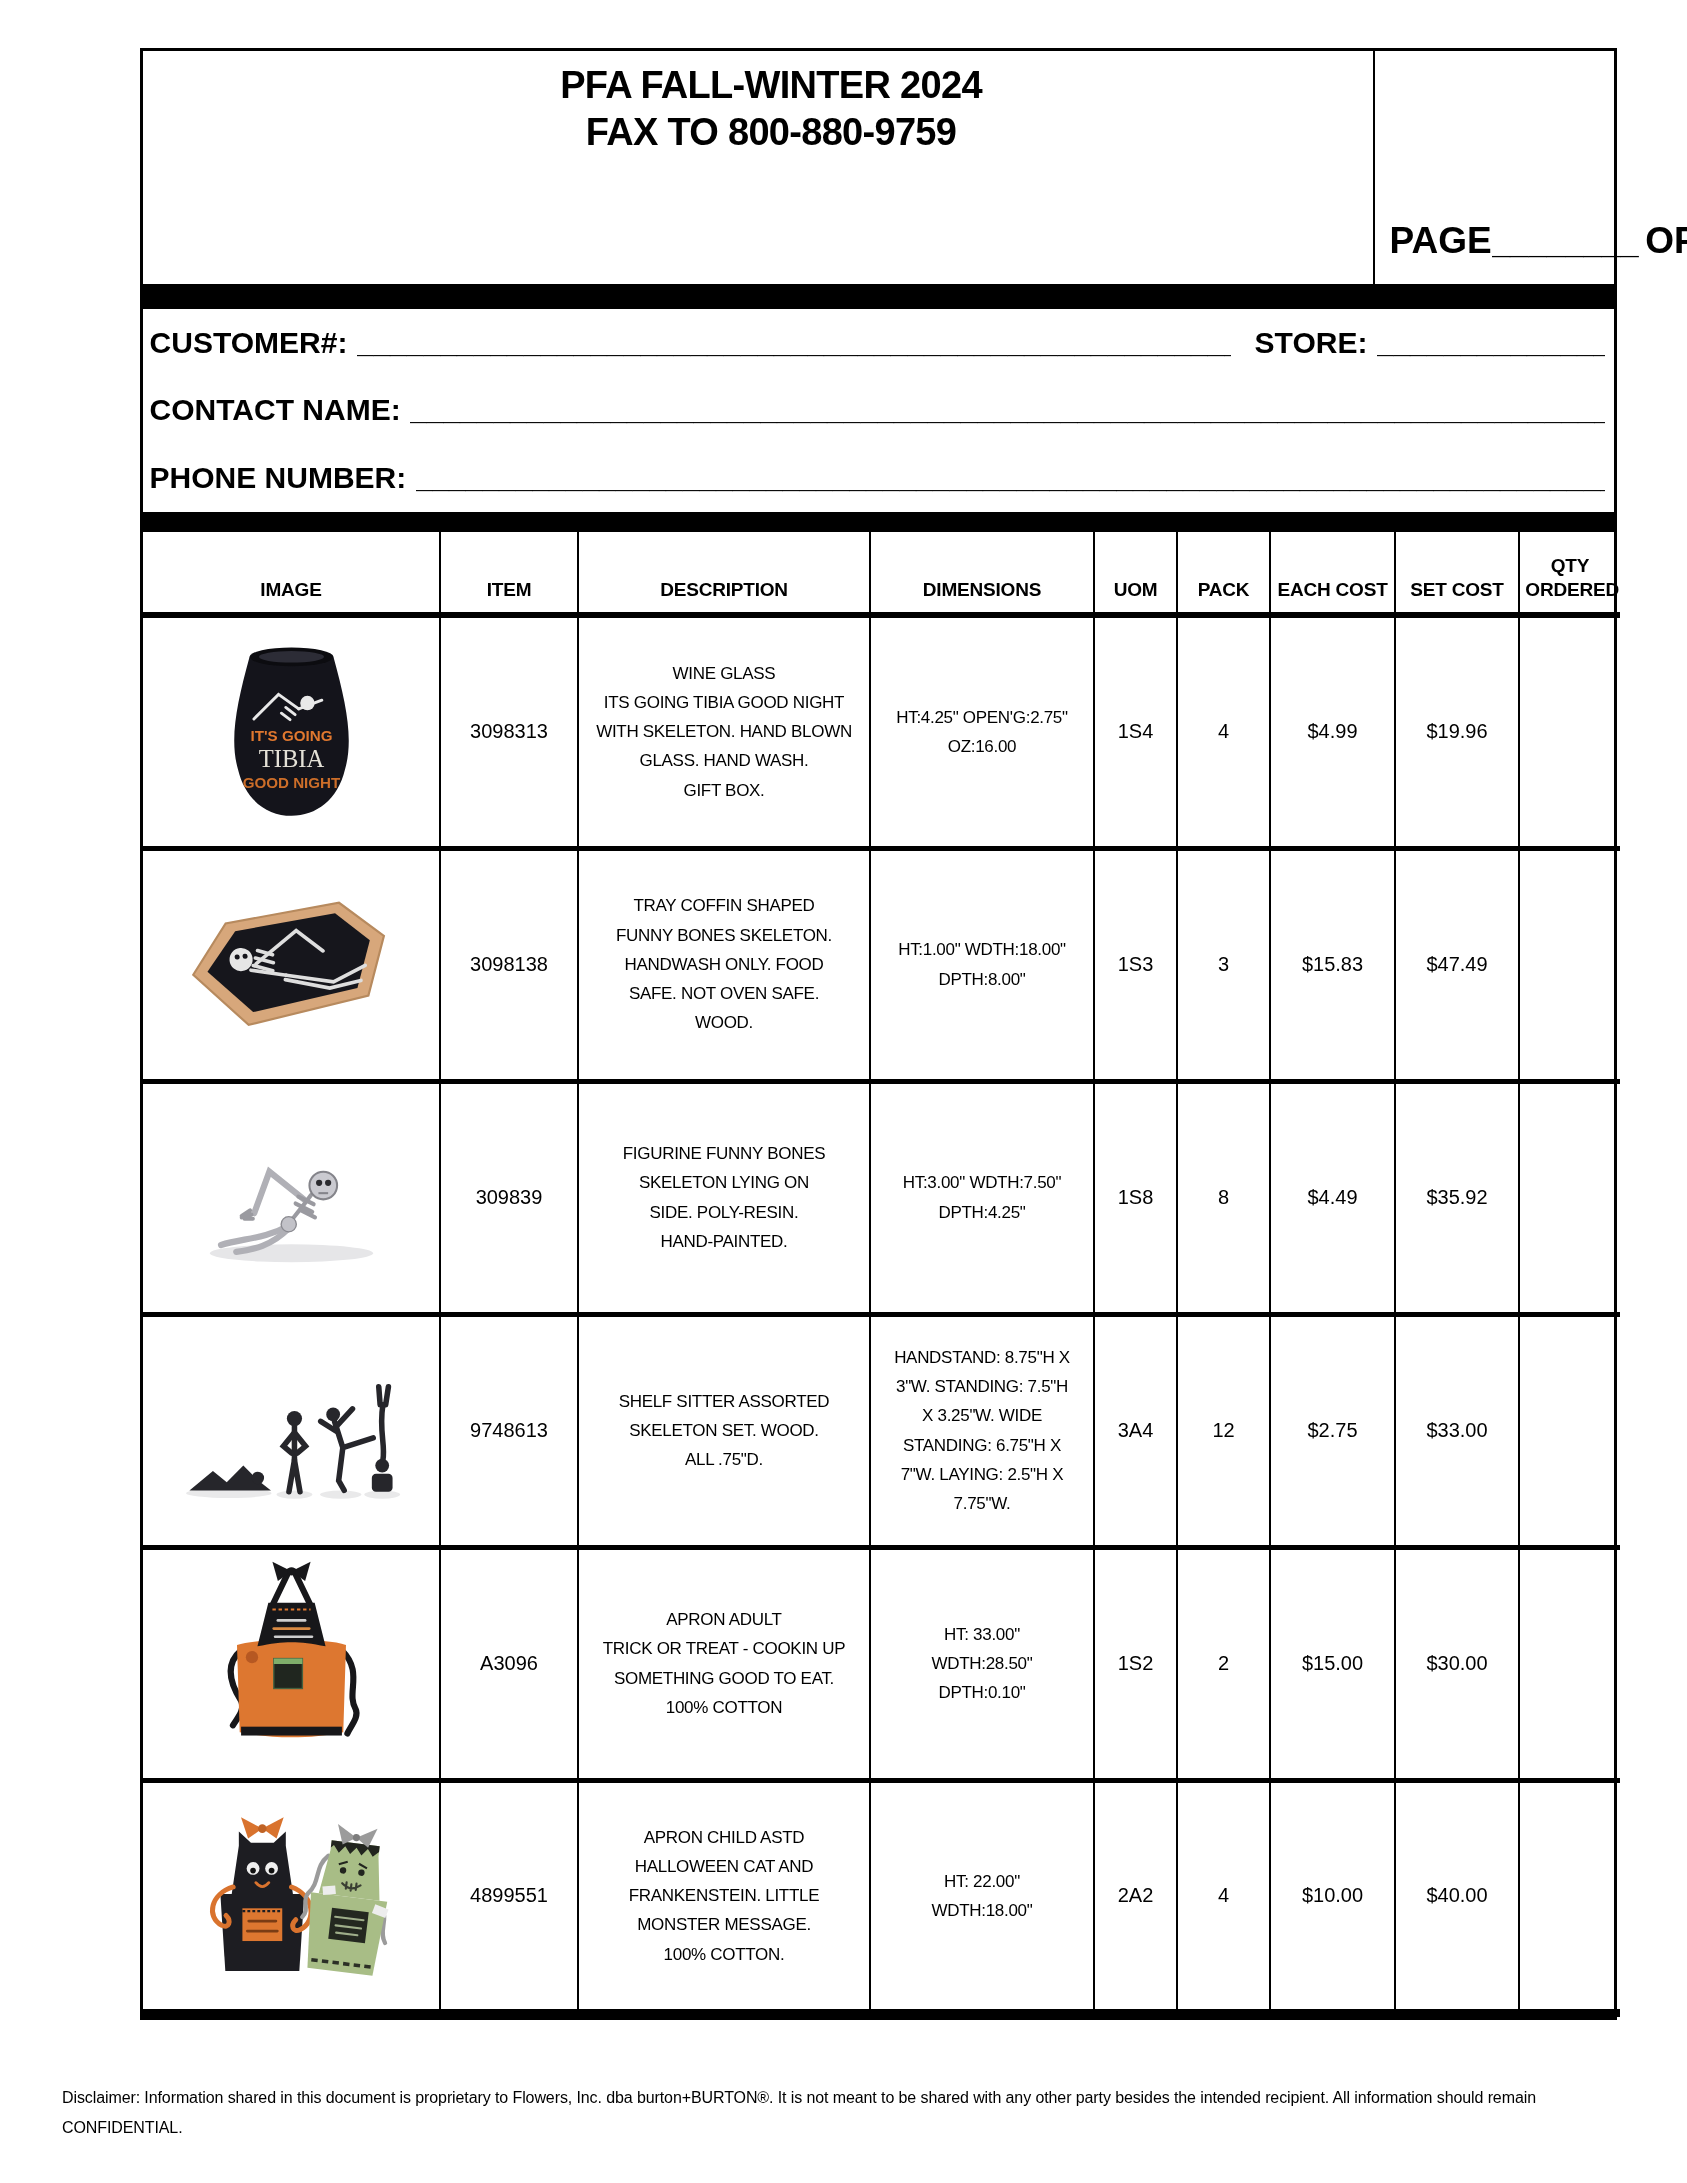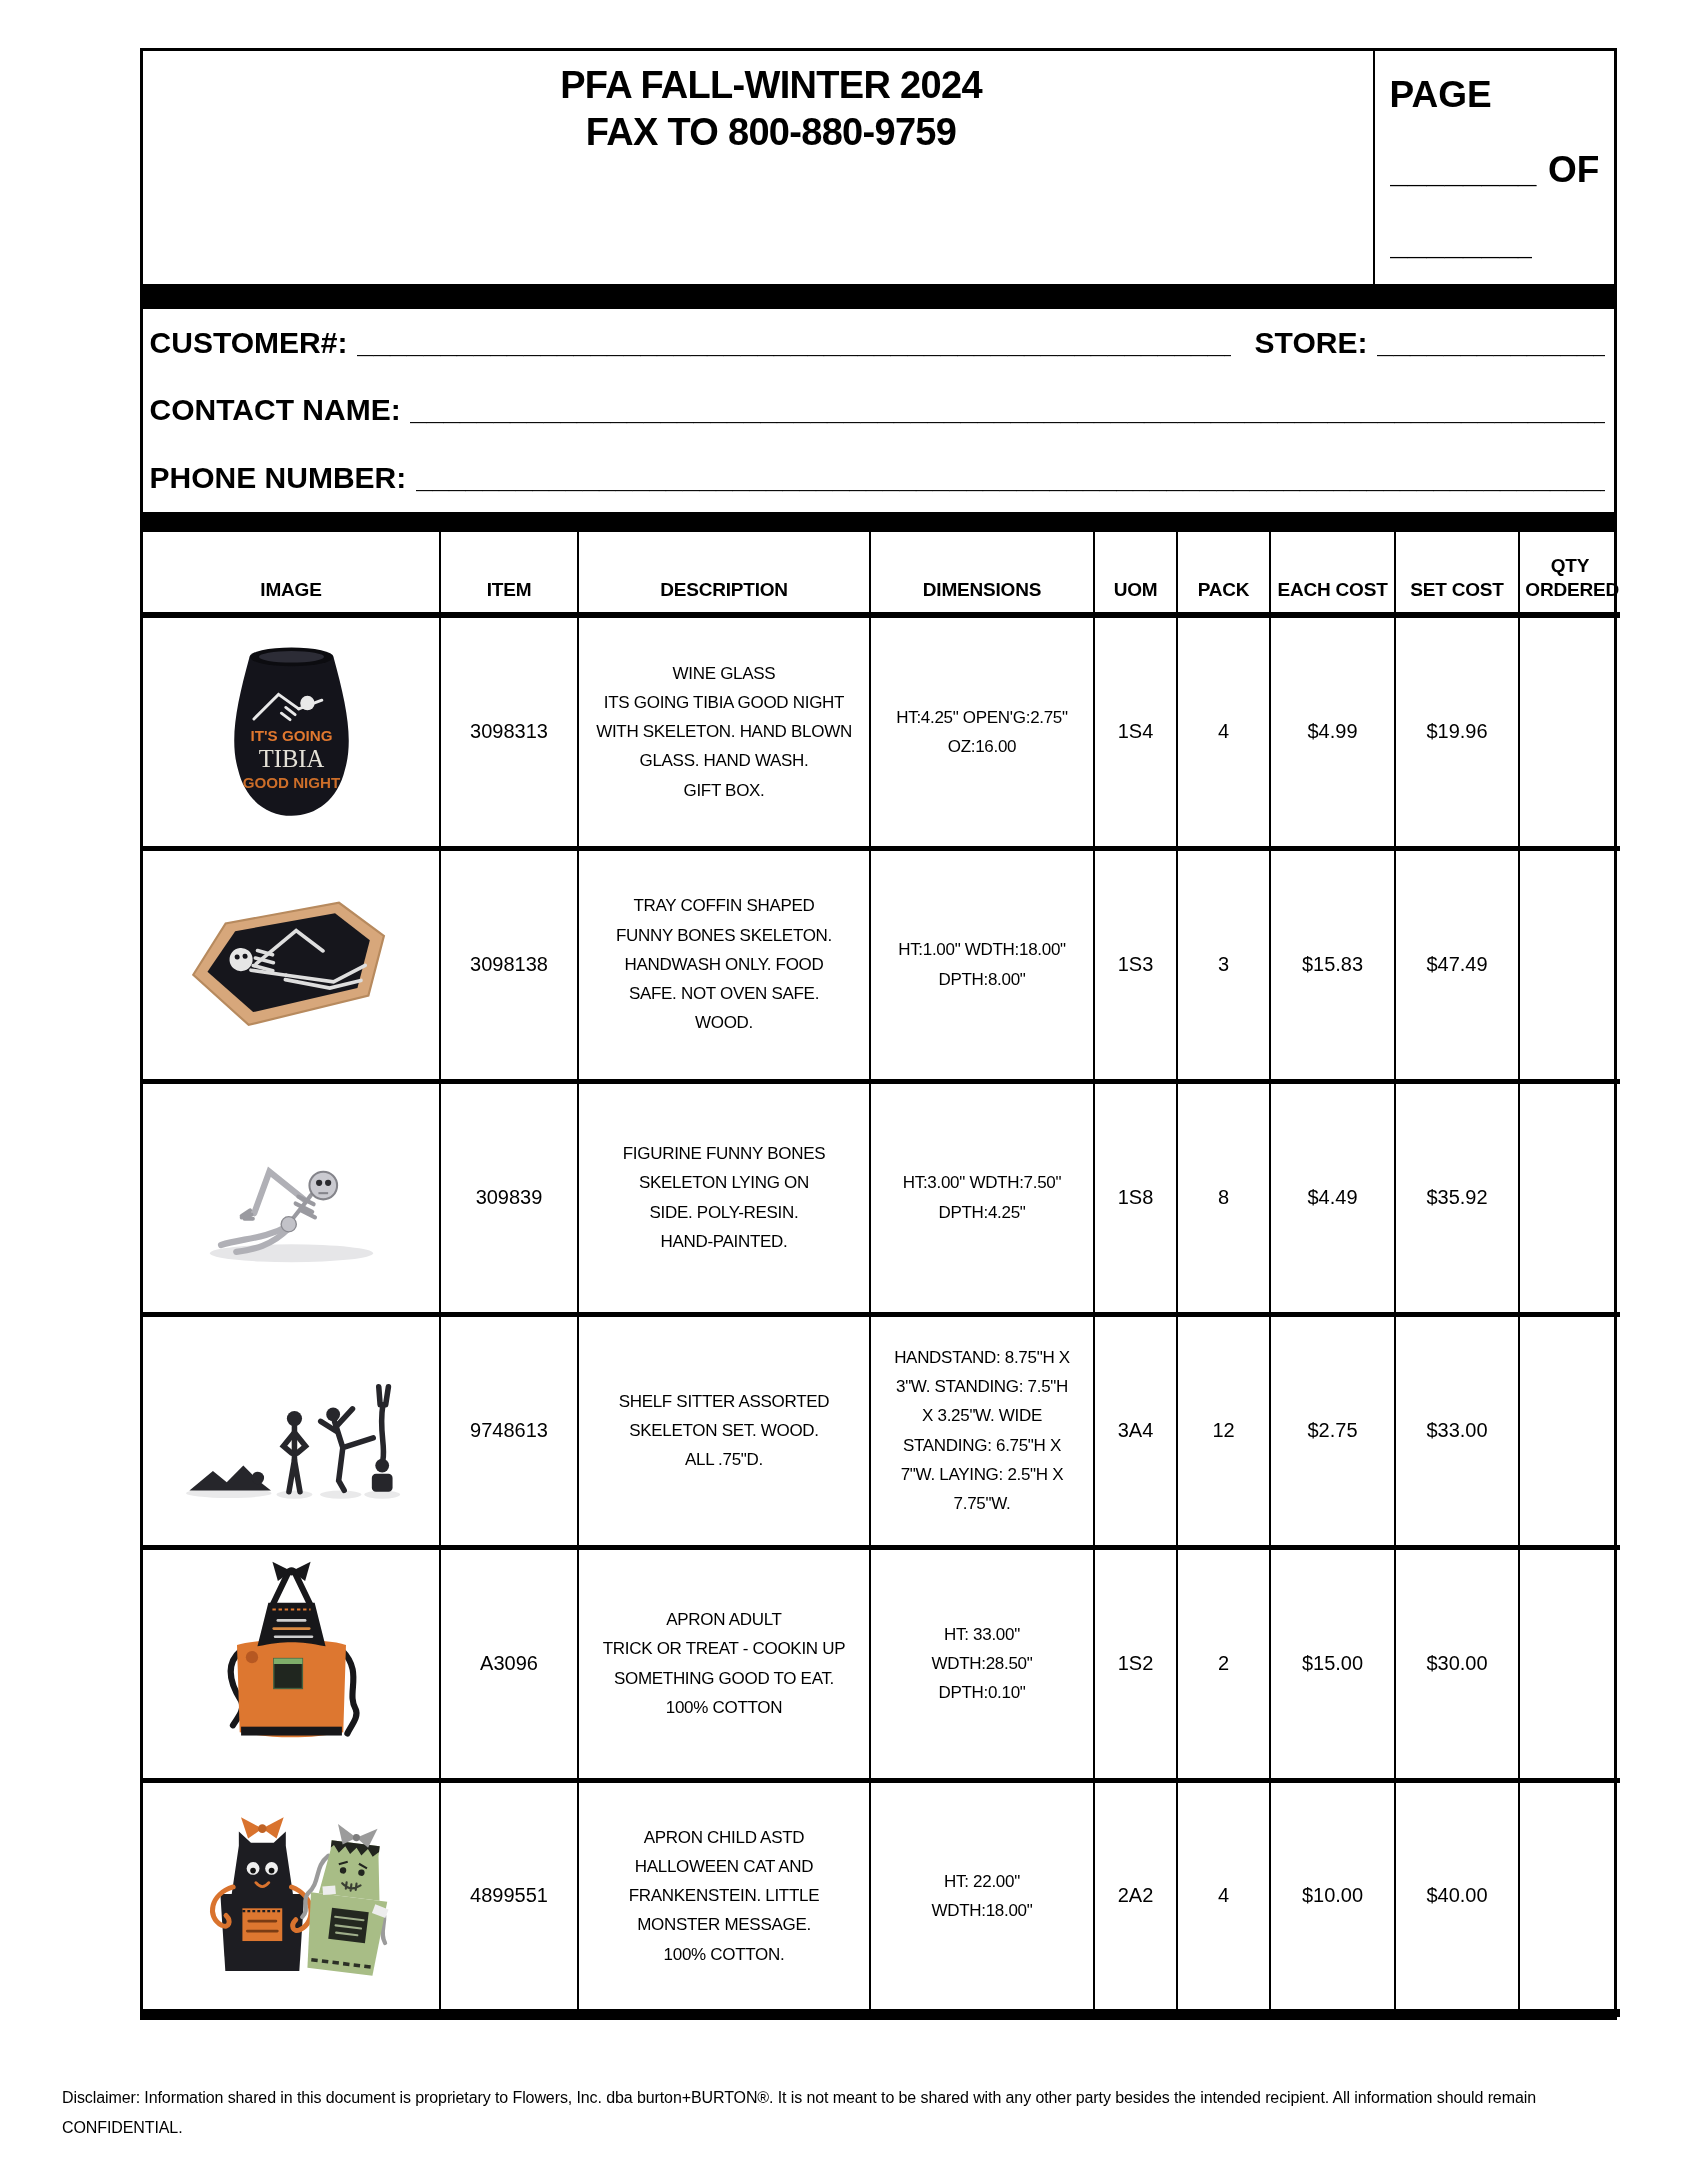--- a/index.html
+++ b/index.html
@@ -14,21 +14,21 @@
   }
   
   .header-row { display:flex; height:233px; }
   .header-title {
     flex:1; display:flex; flex-direction:column; align-items:center;
     padding-top:10.6px; line-height:1.24;
   }
   .title-line { font-weight:bold; font-size:38px; letter-spacing:-0.7px;margin-left:26px; }
   .page-box {
     width:241px; border-left:2.6px solid #000;
-    display:flex; flex-direction:column; align-items:flex-start;
+    display:flex; flex-direction:row; align-items:flex-end;
     justify-content:space-between; padding:22.5px 14.6px 22.5px 14.6px;
   }
   .page-label { font-weight:bold; font-size:37px; }
   .of-row { display:flex; align-items:baseline; width:100%; justify-content:flex-end; font-weight:bold; font-size:33px; }
   .blank-text { font-weight:bold; overflow:hidden; white-space:nowrap; }
   .of-row .blank-text { flex:1; font-size:33px; }
   .of-word { margin-left:6.6px; font-size:37px; }
   .total-blank { font-size:33px; width:142px; text-align:center; }
   
   .bar1 { height:25px; background:#000; }

